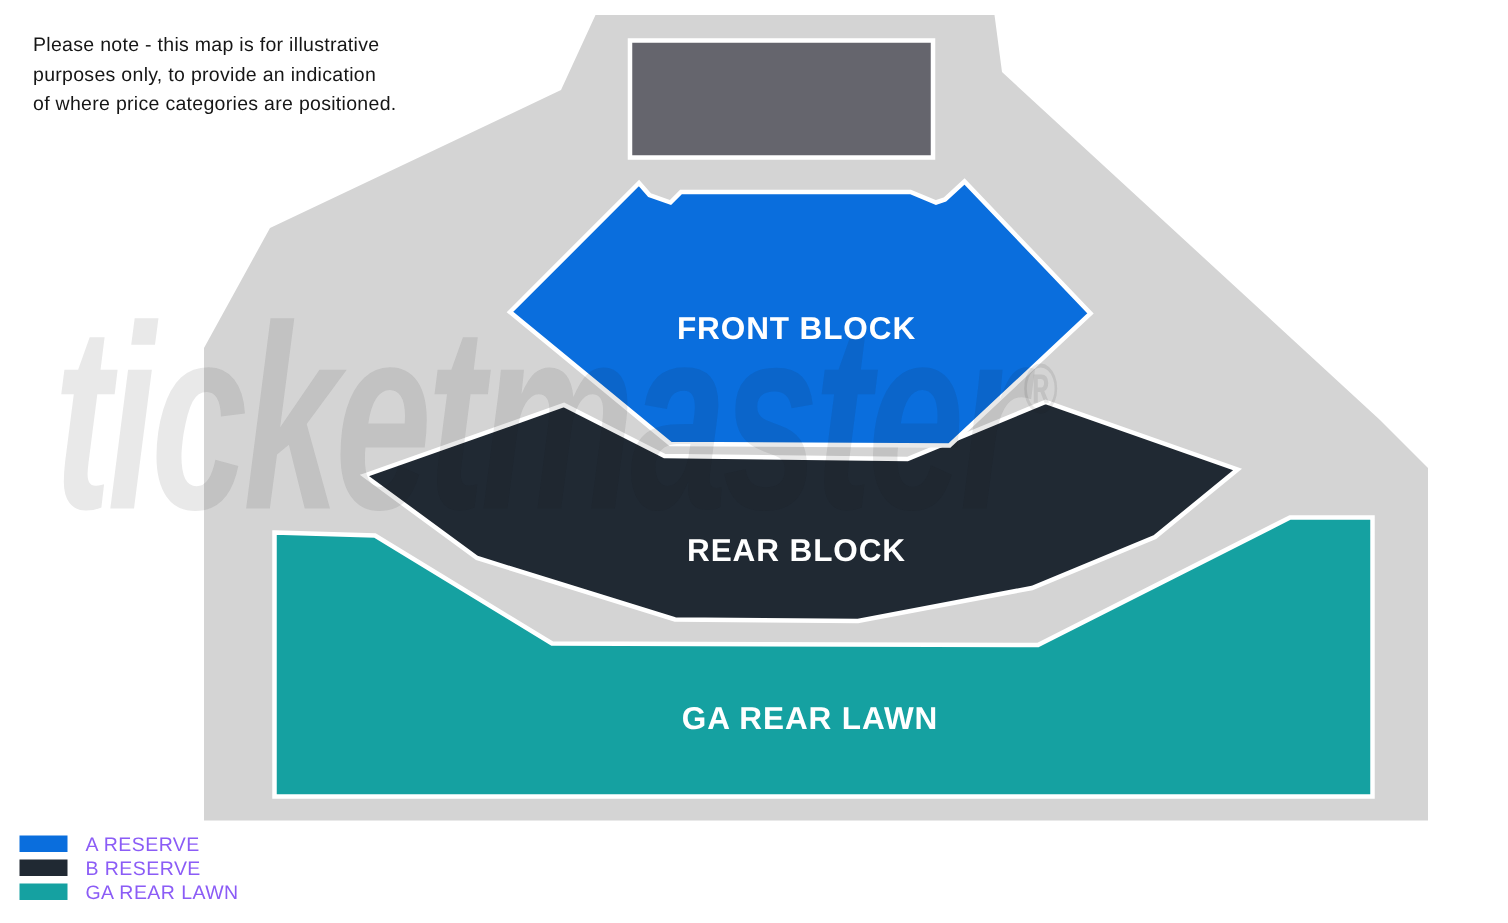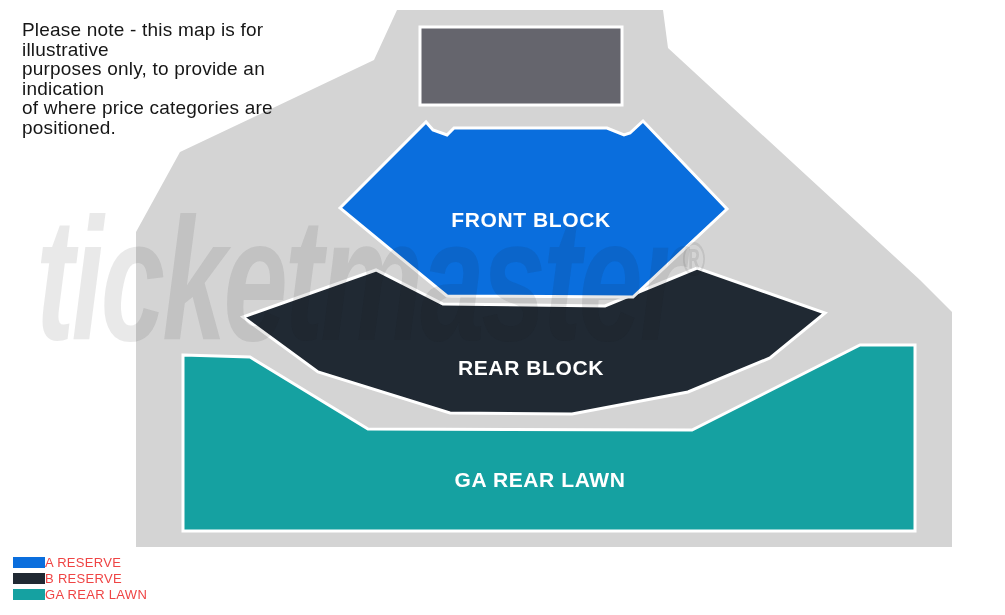--- a/index.html
+++ b/index.html
@@ -18,21 +18,21 @@
     position: absolute;
     left: 0; top: 0;
     width: 1005px; height: 615px;
     z-index: 1;
   }
 
   .note {
     position: absolute;
     left: 22px; top: 20px;
     width: 330px;
-    font-size: 19px;
+    font-size: 13px;
     line-height: 19.5px;
     color: #161616;
     white-space: pre-line;
     z-index: 10;
     letter-spacing: 0.2px;
   }
 
   .watermark {
     position: absolute;
     left: 36px; top: 212px;
@@ -91,24 +91,24 @@
     display: flex;
     align-items: center;
     height: 11px;
   }
   .legend-swatch {
     width: 32px; height: 11px;
     display: inline-block;
     flex: 0 0 auto;
   }
   .legend-label {
-    margin-left: 0;
+    margin-left: 12px;
     font-size: 13px;
     letter-spacing: 0.3px;
-    color: #ef4444;
+    color: #8b5cf6;
     line-height: 11px;
   }
 </style>
 </head>
 <body>
 
 <div class="stage-canvas">
 
   <svg class="map-svg" viewBox="0 0 1005 615">
 

